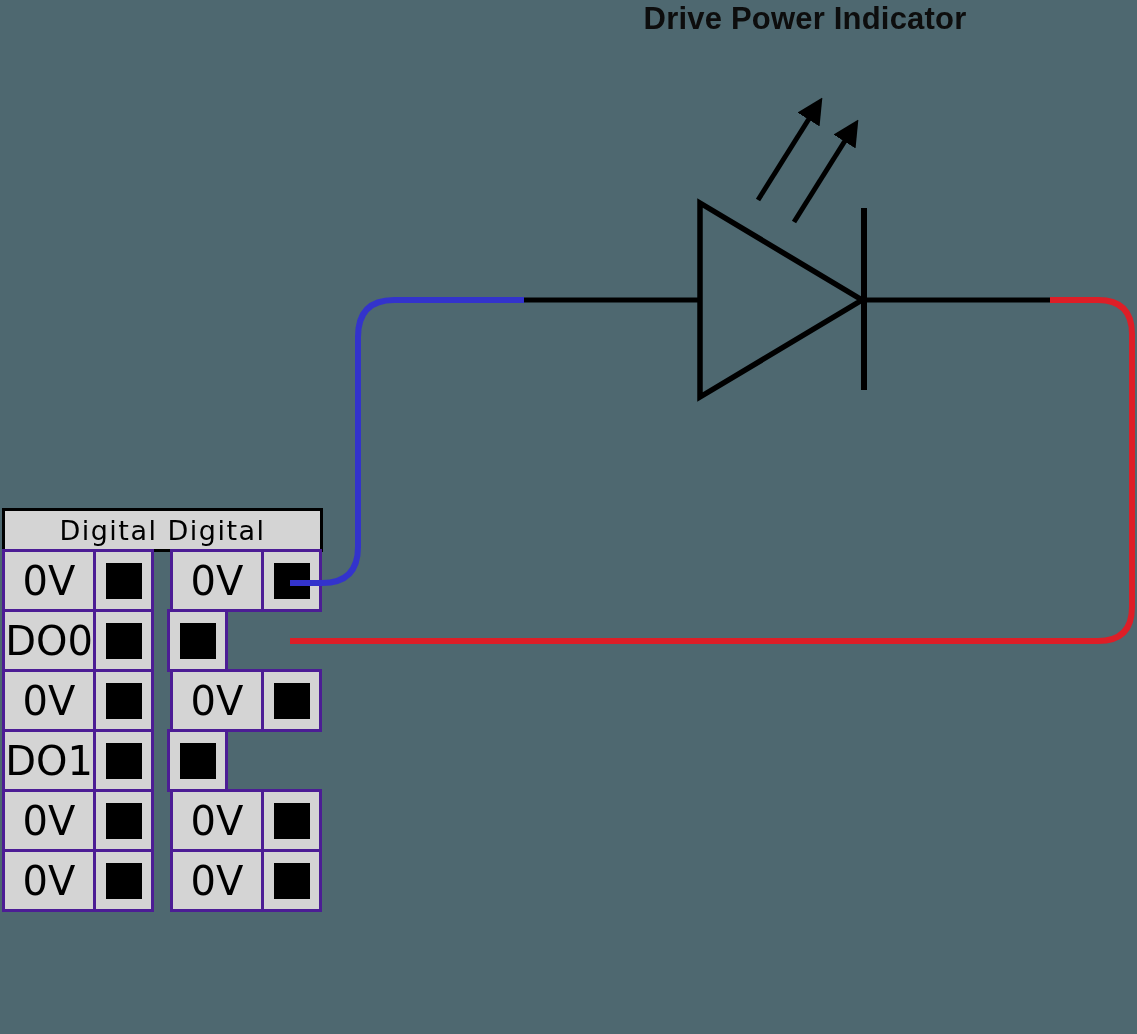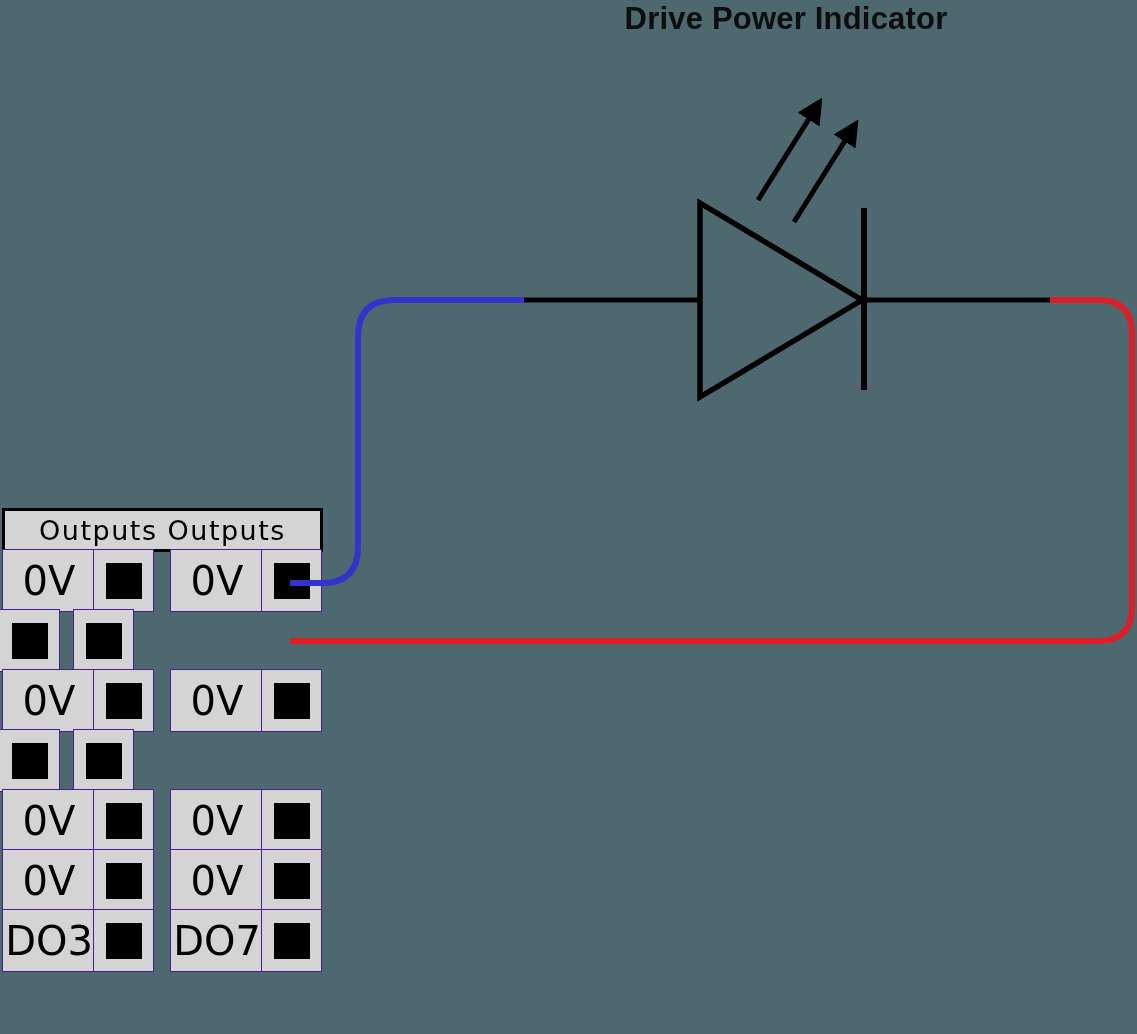--- a/index.html
+++ b/index.html
@@ -5,21 +5,21 @@
   html, body { margin: 0; padding: 0; }
   body {
     width: 1137px; height: 1034px;
     background: #4e6870;
     overflow: hidden;
     position: relative;
     font-family: "DejaVu Sans", sans-serif;
   }
   .title {
     position: absolute;
-    left: 508px; top: 1px; width: 556px; height: 40px;
+    left: 527px; top: 1px; width: 556px; height: 40px;
     text-align: center;
     font-family: "Liberation Sans", sans-serif;
     font-size: 31px;
     font-weight: 600;
     color: #0d0d0d;
     letter-spacing: 0.2px;
   }
   .wires {
     position: absolute; left: 0; top: 0;
     z-index: 10;
@@ -39,55 +39,58 @@
     display: flex; align-items: center; justify-content: center;
     font-size: 27px;
     letter-spacing: 1.5px;
     color: #000;
   }
   .trow { display: flex; margin-top: -3px; }
   .cell {
     box-sizing: border-box;
     height: 63px;
     background: #d4d4d4;
-    border: 1px solid #4c1d95;
+    border: 3px solid #4c1d95;
     display: flex; align-items: center; justify-content: center;
   }
   .cell.label { width: 94px; font-size: 40px; color: #000; }
   .cell.term  { width: 61px; margin-left: -3px; }
   .gap { width: 16px; } 
   .square { width: 36px; height: 36px; background: #000; }
 </style>
 </head>
 <body>
 
 <div class="title">Drive Power Indicator</div>
 
 <div class="tblock">
   <div class="thead">
-    <span>Outputs Outputs</span>
+    <span>Digital Digital</span>
   </div>
 
   <div class="trow">
     <div class="cell label">
         <span>0V</span>
       </div>
     <div class="cell term">
         <div class="square"></div>
       </div>
     <div class="gap"></div>
     <div class="cell label">
         <span>0V</span>
       </div>
     <div class="cell term">
         <div class="square"></div>
       </div>
   </div>
 
   <div class="trow">
+    <div class="cell label">
+        <span>DO0</span>
+      </div>
     <div class="cell term">
         <div class="square"></div>
       </div>
     <div class="gap"></div>
     <div class="cell term">
         <div class="square"></div>
       </div>
   </div>
 
   <div class="trow">
@@ -100,20 +103,23 @@
     <div class="gap"></div>
     <div class="cell label">
         <span>0V</span>
       </div>
     <div class="cell term">
         <div class="square"></div>
       </div>
   </div>
 
   <div class="trow">
+    <div class="cell label">
+        <span>DO1</span>
+      </div>
     <div class="cell term">
         <div class="square"></div>
       </div>
     <div class="gap"></div>
     <div class="cell term">
         <div class="square"></div>
       </div>
   </div>
 
   <div class="trow">
@@ -142,35 +148,20 @@
       </div>
     <div class="gap"></div>
     <div class="cell label">
         <span>0V</span>
       </div>
     <div class="cell term">
         <div class="square"></div>
       </div>
   </div>
 
-  <div class="trow">
-    <div class="cell label">
-        <span>DO3</span>
-      </div>
-    <div class="cell term">
-        <div class="square"></div>
-      </div>
-    <div class="gap"></div>
-    <div class="cell label">
-        <span>DO7</span>
-      </div>
-    <div class="cell term">
-        <div class="square"></div>
-      </div>
-  </div>
 </div>
 
 <svg class="wires" width="1137" height="1034" viewBox="0 0 1137 1034">
   <defs>
     <marker id="arrowhead" viewBox="0 0 10 10" refX="2.5" refY="5" markerWidth="5.2" markerHeight="5.2" orient="auto">
       <path d="M 0 0 L 10 5 L 0 10 Z" fill="#000000"></path>
     </marker>
   </defs>
 
   <path d="M 290 583 L 322 583 Q 358 583 358 547 L 358 337 Q 358 300 394 300 L 524 300" fill="none" stroke-width="6" stroke="#3333cc"></path>

